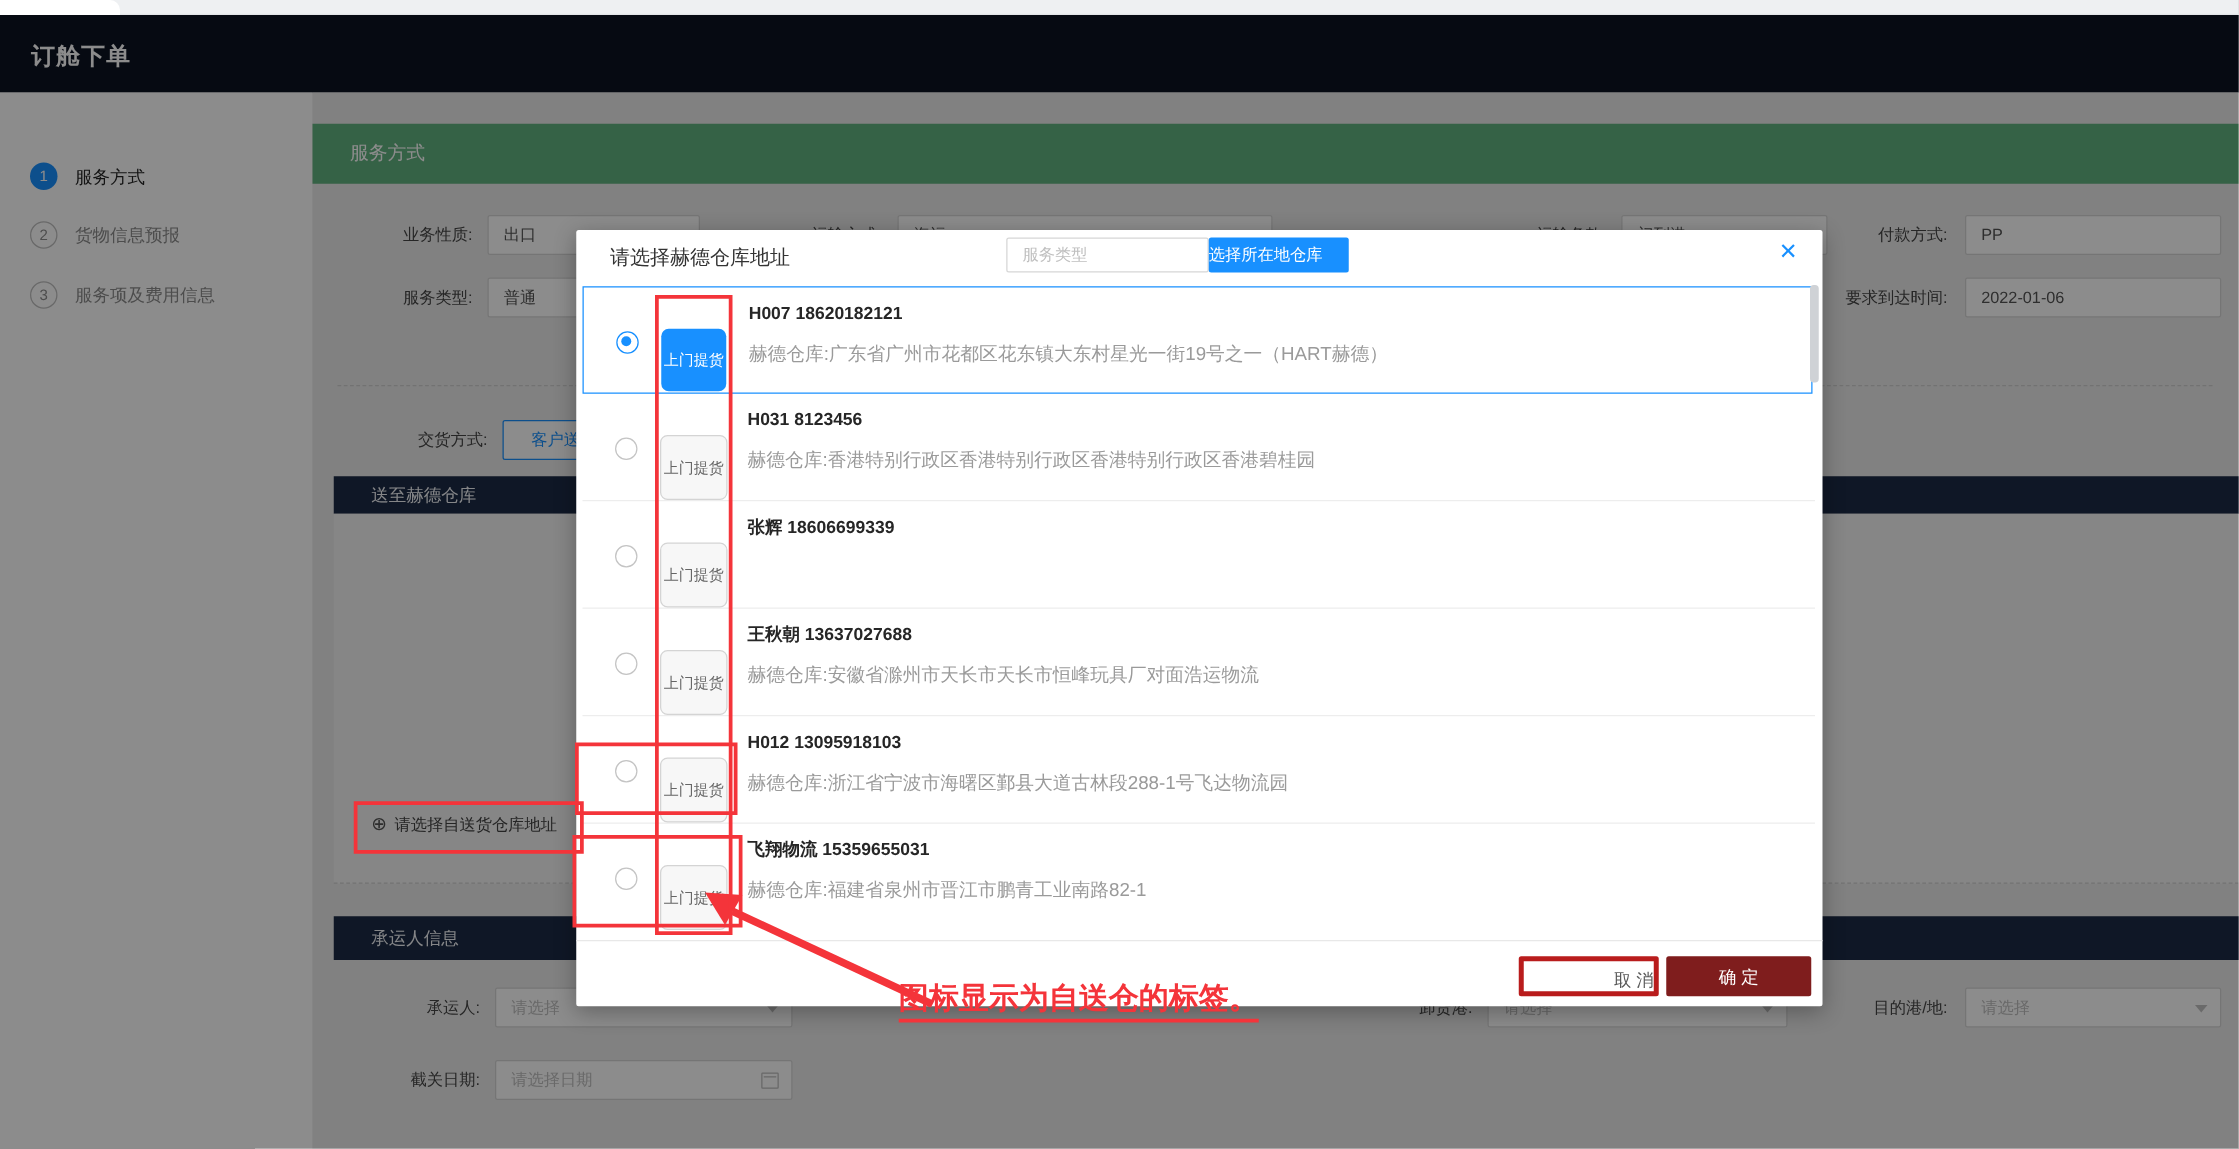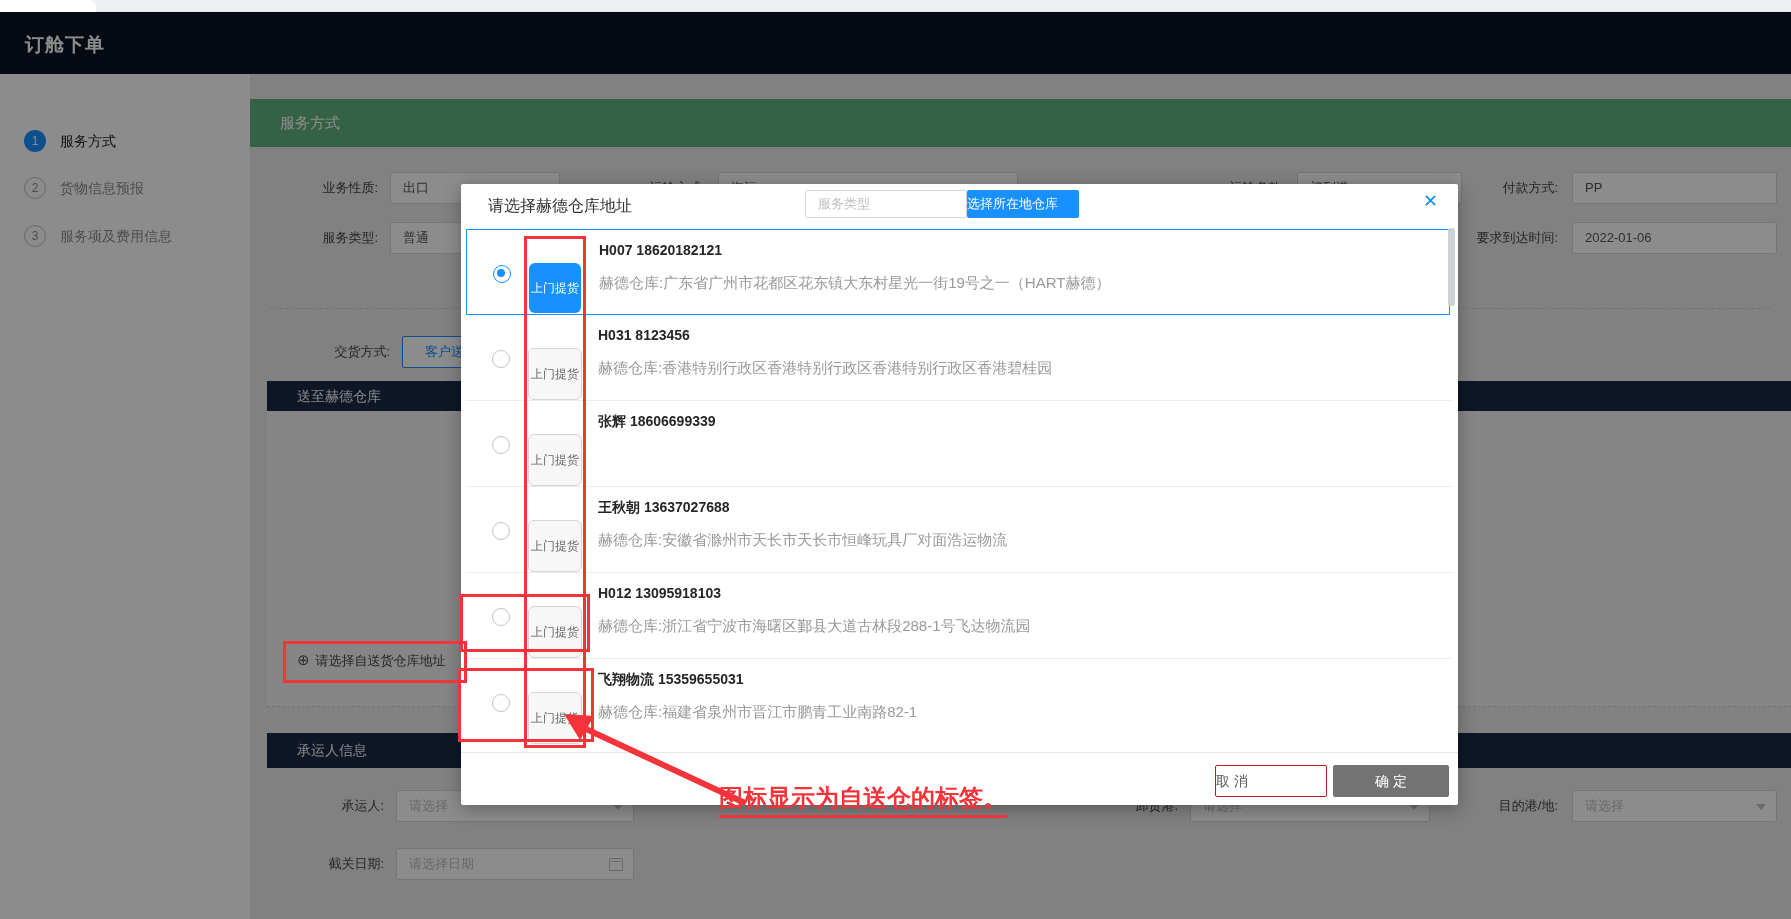--- a/index.html
+++ b/index.html
@@ -53,23 +53,23 @@
   .radio.off{border:1px solid #c4c4c4;}
   .radio.on{border:1px solid #1890ff;}
   .radio.on:after{content:"";position:absolute;left:3px;top:3px;width:8px;height:8px;border-radius:50%;background:#1890ff;}
   .tag{position:absolute;left:62px;top:18px;width:52px;height:50px;border-radius:6px;font-size:12px;
        display:flex;align-items:center;justify-content:center;margin-top:15px;}
   .tag.blue{background:#1890ff;color:#fff;}
   .tag.gray{background:#f7f7f7;border:1px solid #d4d4d4;color:#666;}
   .ititle{position:absolute;left:132px;top:12px;font-size:14px;font-weight:bold;color:#262626;white-space:nowrap;}
   .iaddr{position:absolute;left:132px;top:44px;font-size:15px;color:#9a9a9a;white-space:nowrap;}
   .mfootline{left:0;top:568px;width:997px;border-top:1px solid #e8e8e8;height:0;}
-  .btn-cancel{left:754px;top:581px;width:112px;height:32px;background:#fff;border:1px solid #b91c1c;
-              border-radius:2px;color:#595959;font-size:14px;line-height:30px;text-align:left;cursor:pointer;}
-  .btn-ok{left:872px;top:581px;width:116px;height:32px;background:#737373;border-radius:2px;color:#fff;
+  .btn-cancel{left:754px;top:581px;width:112px;height:32px;background:#fff;border:4px solid #b91c1c;
+              border-radius:2px;color:#595959;font-size:14px;line-height:30px;text-align:right;cursor:pointer;}
+  .btn-ok{left:872px;top:581px;width:116px;height:32px;background:#7f1d1d;border-radius:2px;color:#fff;
           font-size:14px;line-height:32px;text-align:center;cursor:pointer;}
   .mscroll{left:987px;top:44px;width:7px;height:78px;background:#cfd2d6;border-radius:3px;}
   
   .redrect{border:3px solid #f4343a;z-index:300;pointer-events:none;}
   .rednote{left:719px;top:782px;z-index:300;color:#f4343a;font-size:24px;font-weight:bold;
            border-bottom:3px solid #f4343a;padding-bottom:1px;white-space:nowrap;}
   .redsvg{left:0;top:0;z-index:290;pointer-events:none;}
   .plus{color:#555;font-size:15px;margin-right:6px;}
 </style>
 </head>

